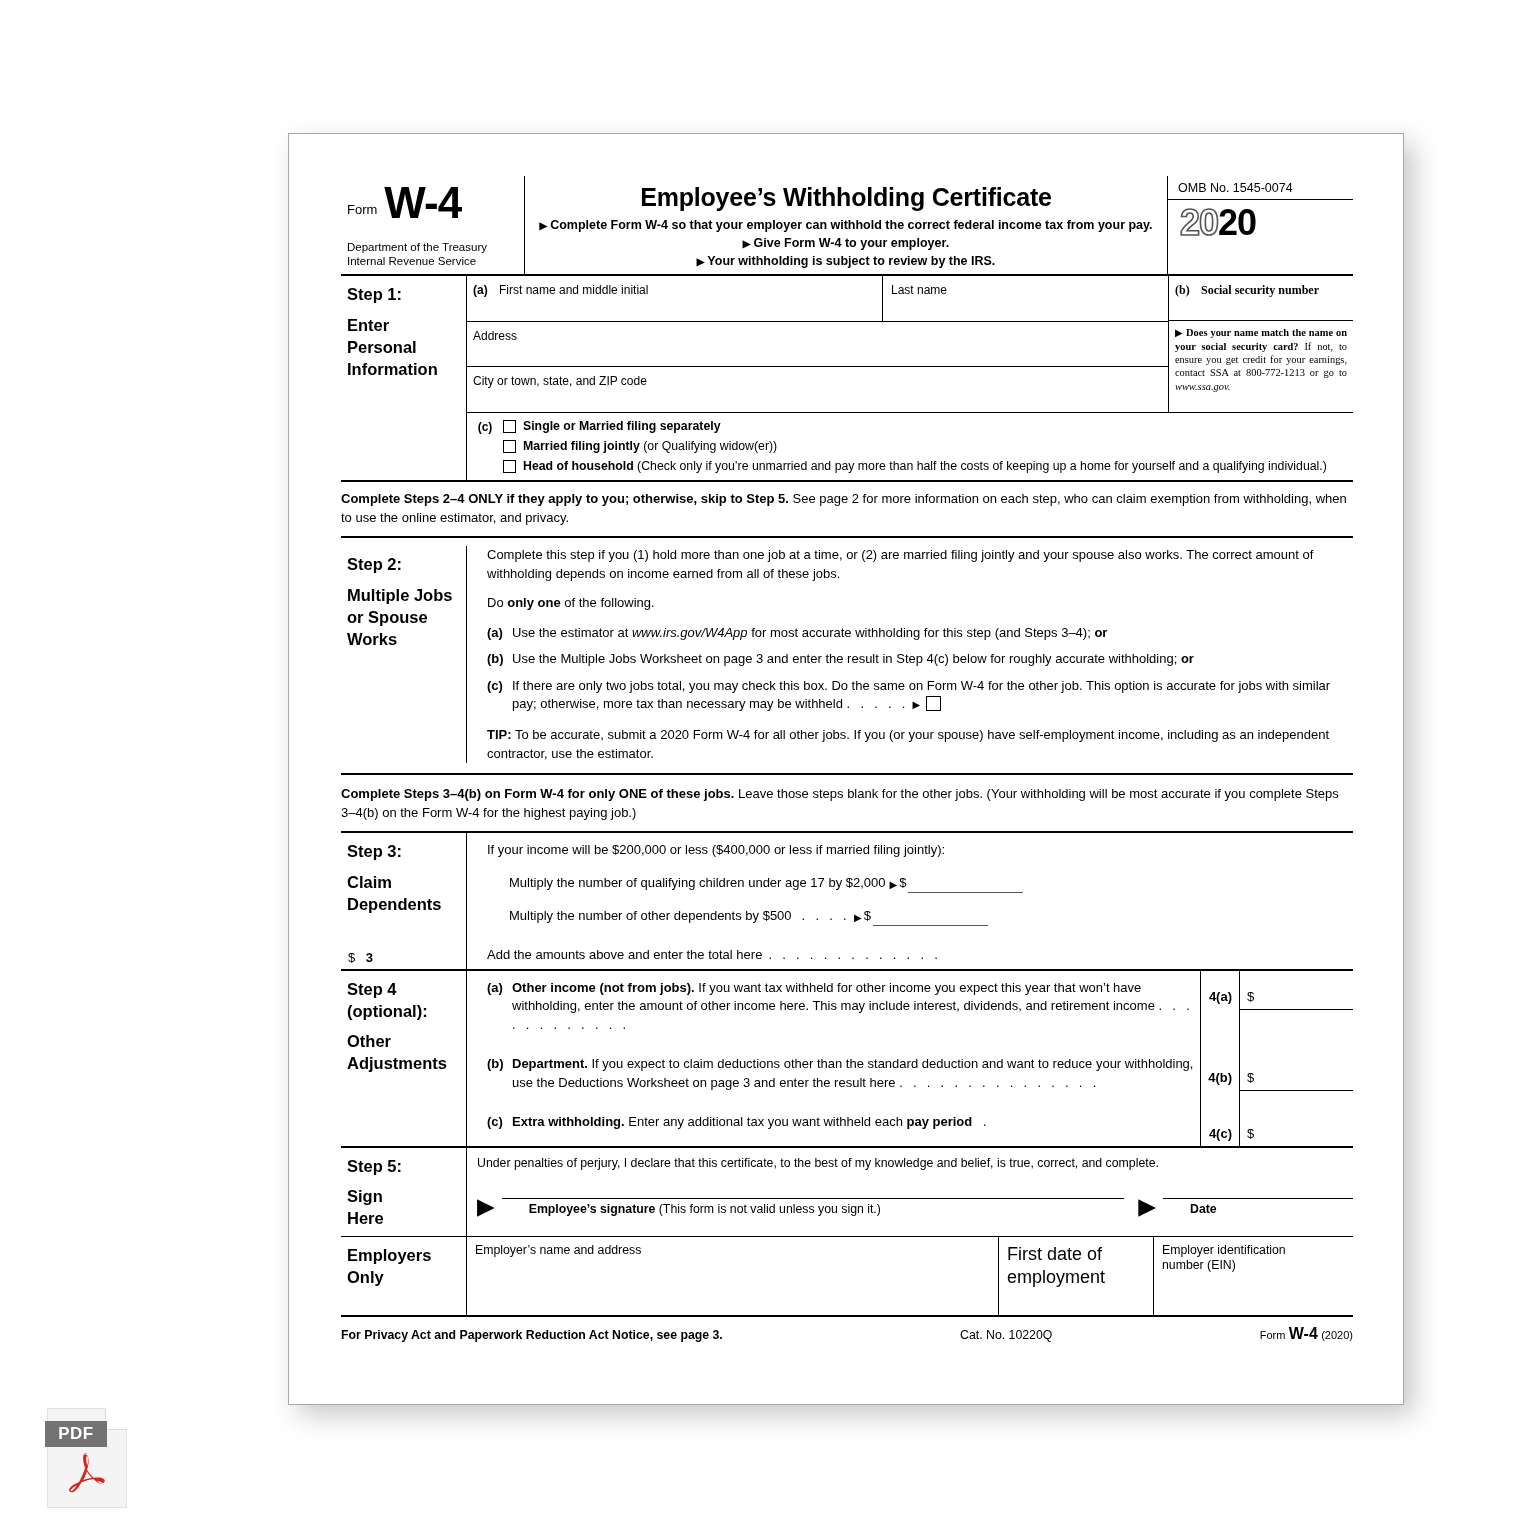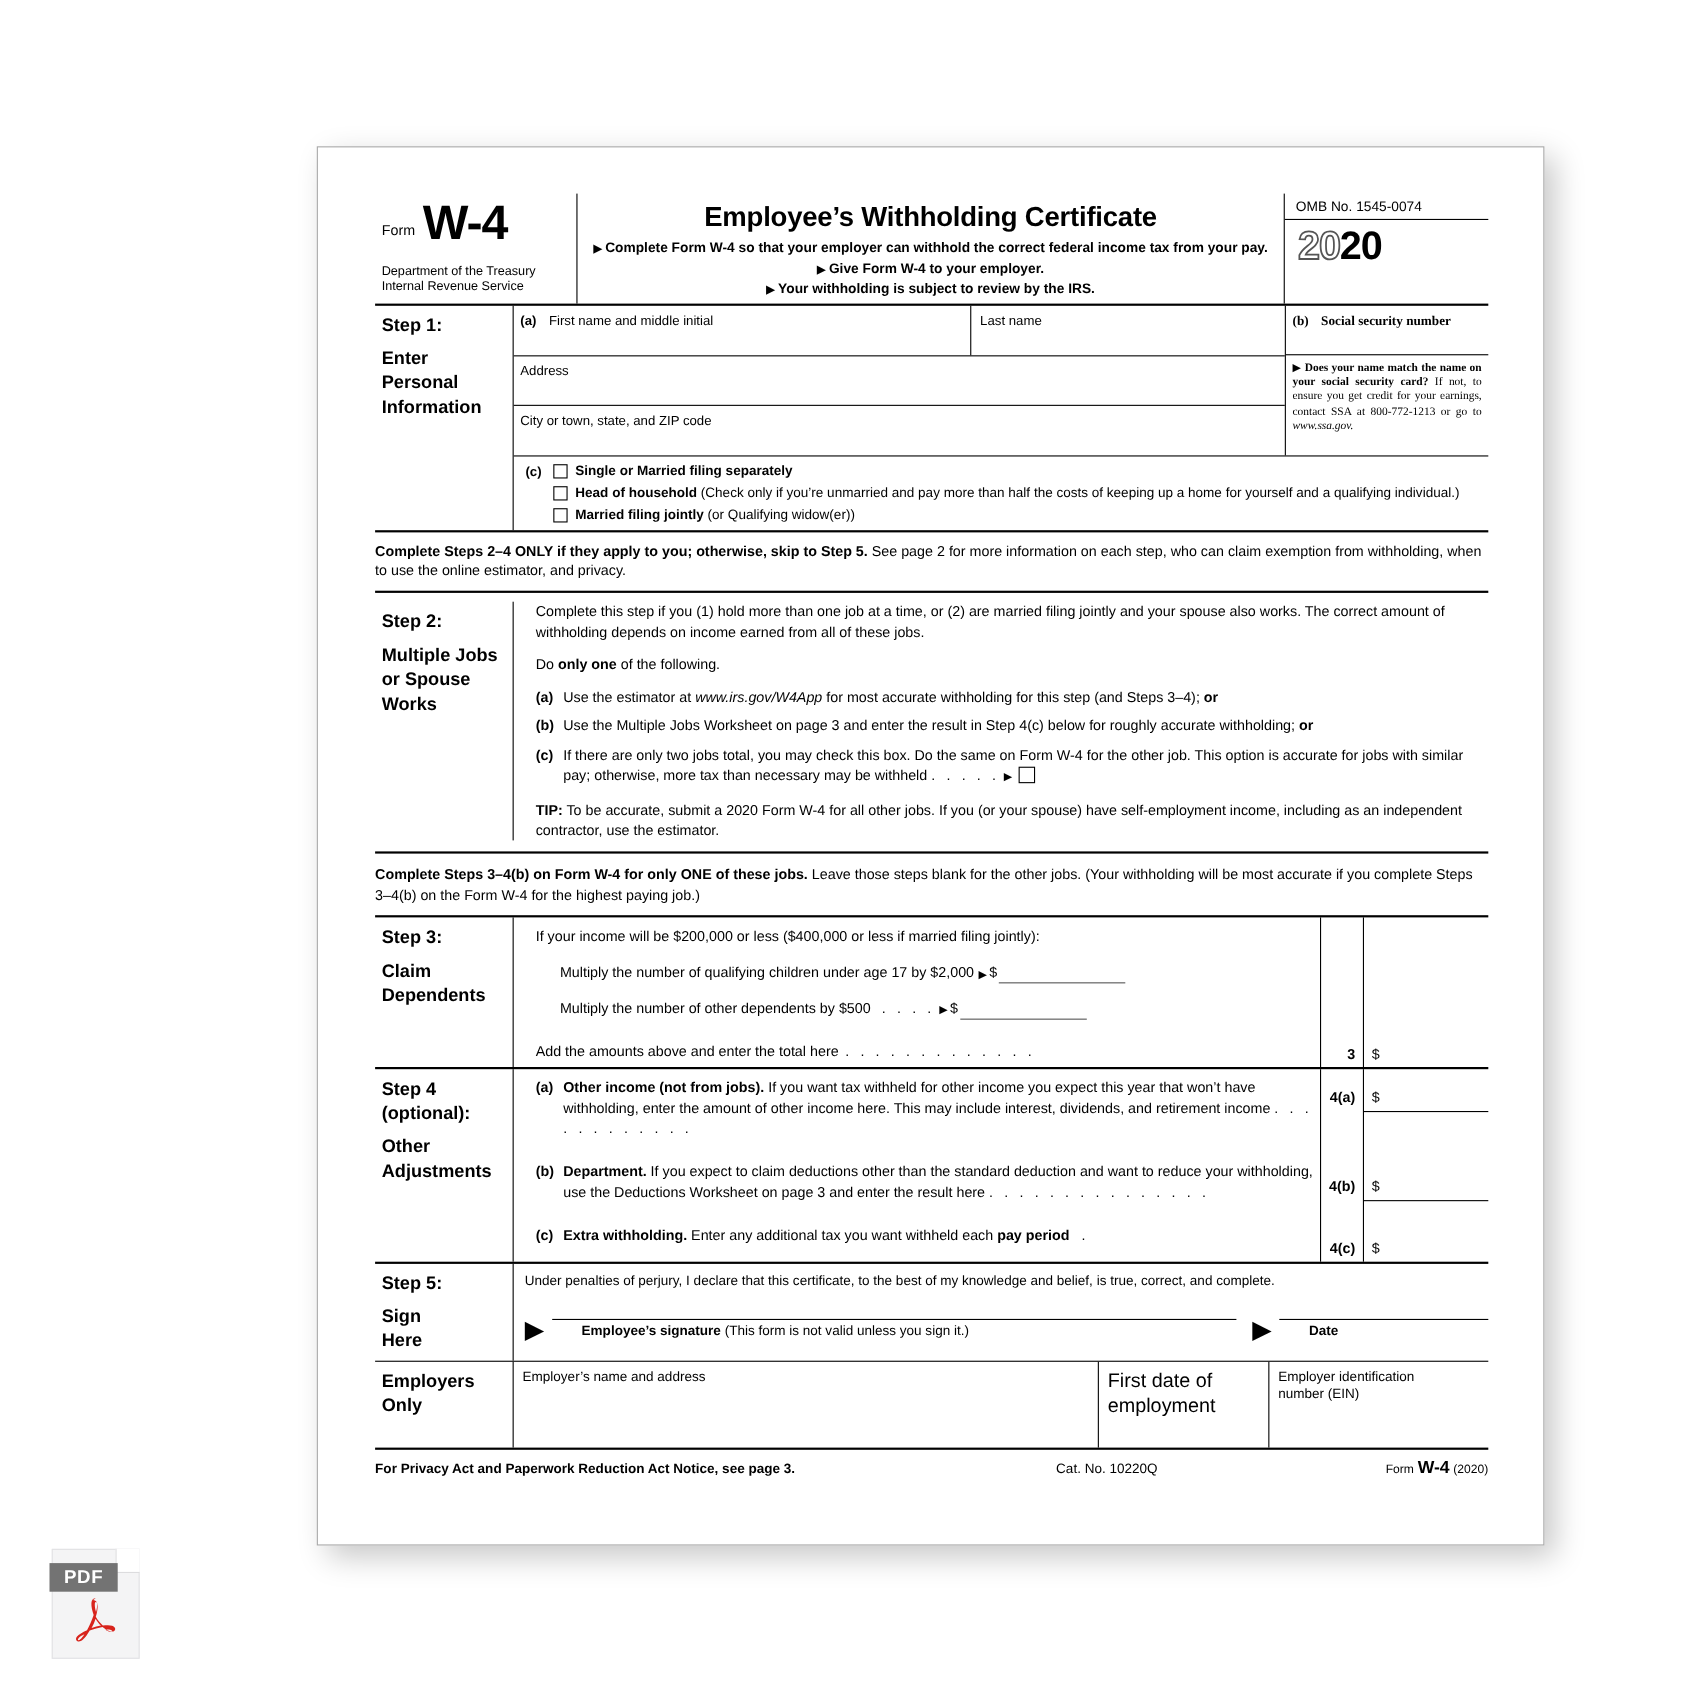--- a/index.html
+++ b/index.html
@@ -97,21 +97,21 @@
 
   
   .numblock { display:flex; }
   .nb-left { flex:1; display:flex; }
   .nb-body { flex:1; border-left:1.6px solid #000; padding-left:20px; font-size:13px; line-height:1.45; }
   .nb-num { width:40px; border-left:1.2px solid #000; border-right:1.2px solid #000;
             position:relative; font-size:13px; font-weight:bold; }
   .nb-amt { width:113px; position:relative; font-size:13px; }
 
   
-  .s3 { border-bottom:2.5px solid #000; }
+  .s3 { border-bottom:2.5px solid #000;flex-direction:column; }
   .s3 .nb-body { padding-top:8px; padding-bottom:4px; }
   .s3line { margin-bottom:3px; }
   .s3-ml { display:flex; align-items:flex-end; margin:14px 0 0 22px; }
   .s3-ml .txt { white-space:nowrap; }
   .s3-ml .arrow { margin:0 2px 0 4px; font-size:10px; }
   .s3-ml .dollarline { flex:0 0 115px; border-bottom:1.3px solid #555; margin-left:2px; height:16px; }
   .s3-add { display:flex; align-items:flex-end; margin:20px 0 0 0; }
   .s3-add .dotfill { flex:1; letter-spacing:3.3px; overflow:hidden; white-space:nowrap; padding-left:6px; }
   .numcell { position:absolute; bottom:4px; right:7px; }
   .amtcell { position:absolute; bottom:4px; left:7px; }
@@ -239,25 +239,25 @@
 
         <div class="s1-c">
           <div class="c-lbl">(c)</div>
           <div class="c-list">
             <div class="c-item">
               <span class="cbx"></span>
               <span><span class="b">Single or Married filing separately</span><span></span></span>
             </div>
             <div class="c-item">
               <span class="cbx"></span>
-              <span><span class="b">Head of household</span><span> (Check only if you’re unmarried and pay more than half the costs of keeping up a home for yourself and a qualifying individual.)</span></span>
+              <span><span class="b">Married filing jointly</span><span> (or Qualifying widow(er))</span></span>
             </div>
             <div class="c-item">
               <span class="cbx"></span>
-              <span><span class="b">Married filing jointly</span><span> (or Qualifying widow(er))</span></span>
+              <span><span class="b">Head of household</span><span> (Check only if you’re unmarried and pay more than half the costs of keeping up a home for yourself and a qualifying individual.)</span></span>
             </div>
           </div>
         </div>
       </div>
     </div>
 
     <div class="notice">
       <span class="b">Complete Steps 2–4 ONLY if they apply to you; otherwise, skip to Step 5.</span><span> See page 2 for more information on each step, who can claim exemption from withholding, when to use the online estimator, and privacy.</span>
     </div>
 

